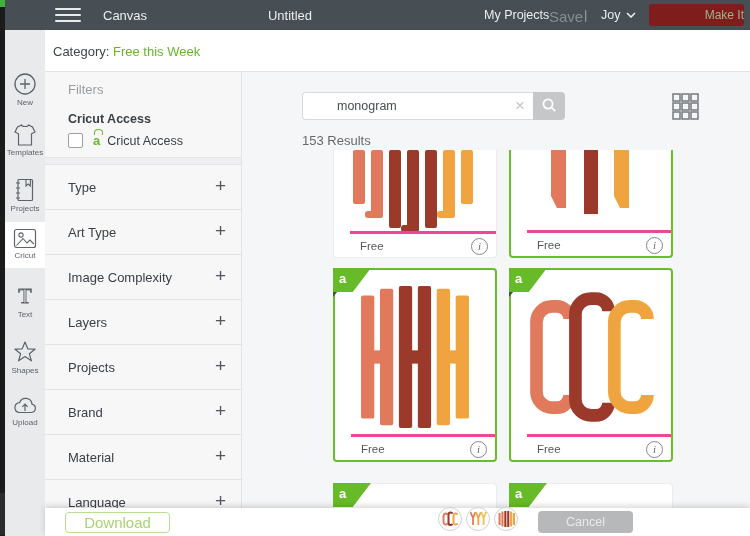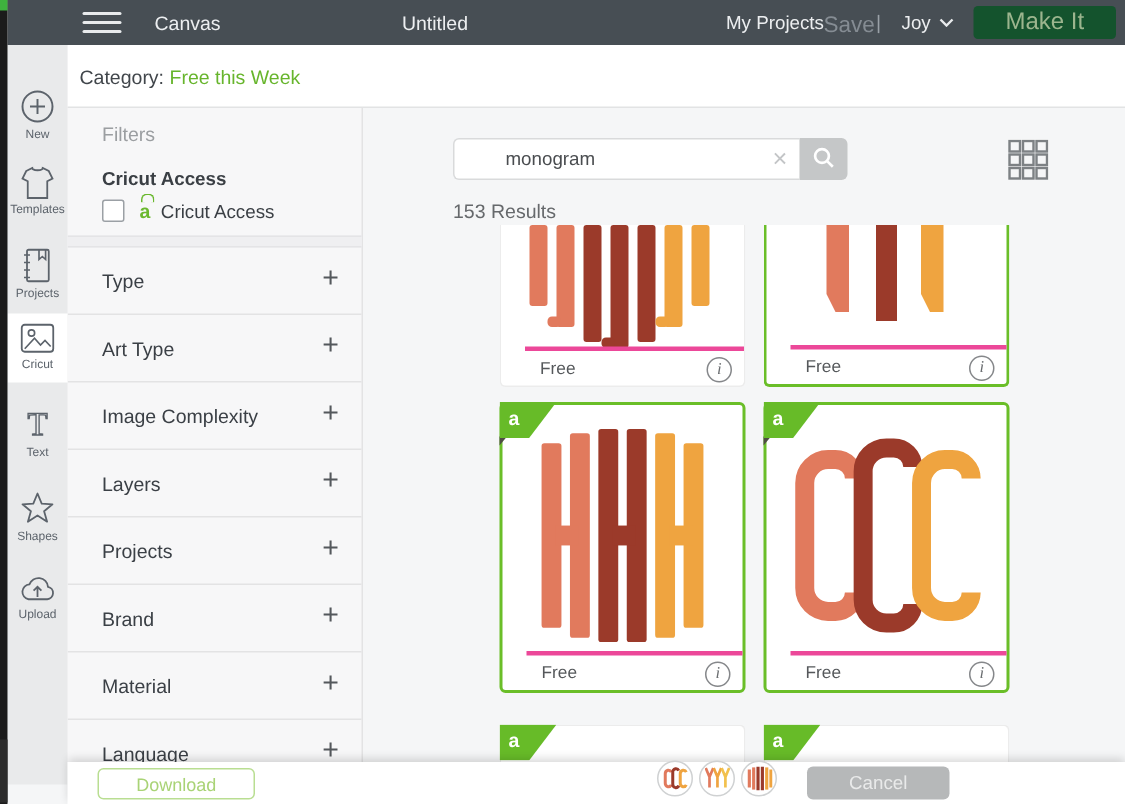--- a/index.html
+++ b/index.html
@@ -16,29 +16,29 @@
   #topbar { left:5px; top:0; width:745px; height:30px; background:#474e54; z-index:40; }
   .tb-text { color:#eceef0; font-size:13px; top:8px; }
   #hamburger { left:50px; top:8px; width:26px; height:14px; cursor:pointer; }
   #hamburger span { display:block; height:2px; background:#e9ebed; margin-bottom:4px; border-radius:1px; }
   #canvas-title { left:98px; }
   #untitled { left:250px; width:70px; text-align:center; }
   #my-projects { left:479px; font-size:12.5px; }
   #save-btn { left:544px; font-size:15px; color:#858c93; }
   #tb-divider { left:579px; color:#9aa1a7; font-size:13px; top:7px; }
   #user-menu { left:596px; top:8px; color:#eceef0; font-size:12.5px; cursor:pointer; display:flex; align-items:center; gap:6px; }
-  #make-it { left:644px; top:4px; width:95px; height:22px; background:#14532d; border:none; border-radius:3px; color:#9cb58e; font-size:16px; font-family:"Liberation Sans",sans-serif; }
+  #make-it { left:644px; top:4px; width:95px; height:22px; background:#7f1d1d; border:none; border-radius:3px; color:#9cb58e; font-size:12px; font-family:"Liberation Sans",sans-serif;text-align:right; }
 
   
   #category-bar { left:45px; top:30px; width:705px; height:42px; background:#ffffff; border-bottom:1px solid #e2e3e4; z-index:5; }
   #category-label { left:8px; top:14px; font-size:13px; color:#41464b; }
   #category-value { font-size:13px; color:#67b52c; cursor:pointer; }
 
   
-  #sidebar { left:5px; top:17px; width:40px; height:506px; background:#e9eaeb; z-index:10; }
+  #sidebar { left:5px; top:30px; width:40px; height:506px; background:#e9eaeb; z-index:10; }
   .side-item { position:absolute; left:0; width:40px; text-align:center; color:#5c636b; cursor:pointer; }
   .side-item svg { display:block; margin:0 auto; }
   .side-label { font-size:8px; display:block; margin-top:2px; }
   .side-selected { background:#ffffff; }
 
   
   #filters-panel { left:45px; top:72px; width:197px; height:436px; background:#f7f7f8; border-right:1px solid #e3e3e4; overflow:hidden; z-index:4; }
   #filters-title { left:23px; top:10px; font-size:13px; color:#9b9ea1; }
   #ca-heading { left:23px; top:40px; font-size:12.5px; font-weight:bold; color:#3a3f44; }
   #ca-row { left:23px; top:61px; display:flex; align-items:center; gap:7px; cursor:pointer; }
@@ -74,21 +74,21 @@
   #card-r1c1 { left:333px; top:150px; width:164px; height:108px; border:1px solid #ececec; border-top:none; border-radius:0 0 4px 4px; }
   #card-r1c2 { left:509px; top:150px; width:164px; height:108px; border:2px solid #6abe28; border-top:none; border-radius:0 0 4px 4px; }
   #card-r2c1 { left:333px; top:268px; width:164px; height:194px; border:2px solid #6abe28; border-radius:4px; }
   #card-r2c2 { left:509px; top:268px; width:164px; height:194px; border:2px solid #6abe28; border-radius:4px; }
   #card-r3c1 { left:333px; top:483px; width:164px; height:25px; border:1px solid #ececec; border-bottom:none; border-radius:4px 4px 0 0; }
   #card-r3c2 { left:509px; top:483px; width:164px; height:25px; border:1px solid #ececec; border-bottom:none; border-radius:4px 4px 0 0; }
   .card-art { position:absolute; left:50%; transform:translateX(-50%); }
 
   
   #footer { left:45px; top:508px; width:705px; height:28px; background:#ffffff; box-shadow:0 -2px 6px rgba(0,0,0,0.16); z-index:20; }
-  #download-btn { position:absolute; left:20px; top:4px; width:105px; height:21px; background:#fff; border:1px solid #b9de92; border-radius:4px; color:#a9d376; font-size:12px; font-family:"Liberation Sans",sans-serif; }
+  #download-btn { position:absolute; left:20px; top:4px; width:105px; height:21px; background:#fff; border:1px solid #b9de92; border-radius:4px; color:#a9d376; font-size:15px; font-family:"Liberation Sans",sans-serif; }
   .thumb { position:absolute; top:-1px; width:24px; height:24px; border:1px solid #cfd1d2; border-radius:50%; background:#fff; display:flex; align-items:center; justify-content:center; cursor:pointer; }
   #thumb-1 { left:393px; } #thumb-2 { left:421px; } #thumb-3 { left:449px; }
   #cancel-btn { position:absolute; left:493px; top:3px; width:95px; height:22px; background:#b6b8b9; border:none; border-radius:4px; color:#e9eaea; font-size:12.5px; font-family:"Liberation Sans",sans-serif; }
   #insert-btn { position:absolute; left:597px; top:3px; width:96px; height:22px; background:#6cbf27; border:none; border-radius:4px; color:#ffffff; font-size:12.5px; font-family:"Liberation Sans",sans-serif; }
 </style>
 </head>
 <body>
 
 <div id="page">
 

